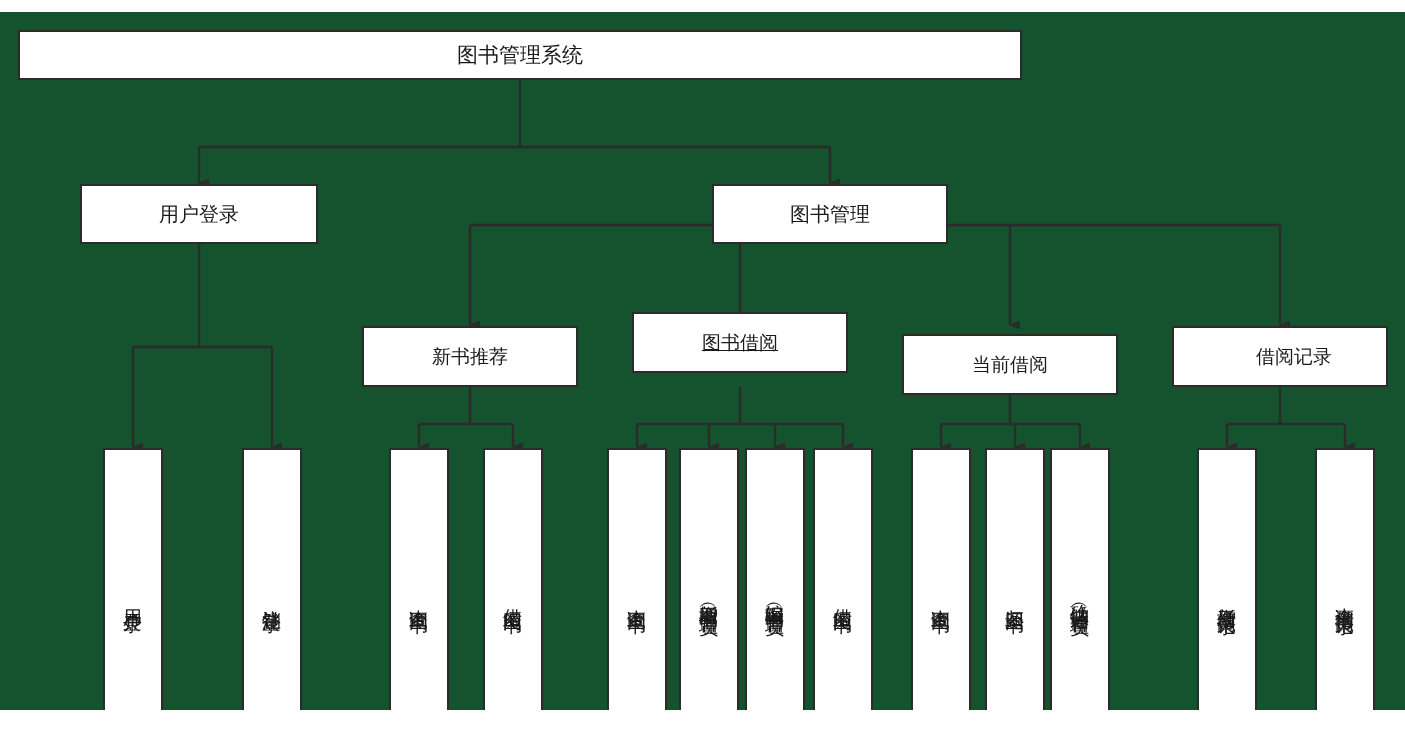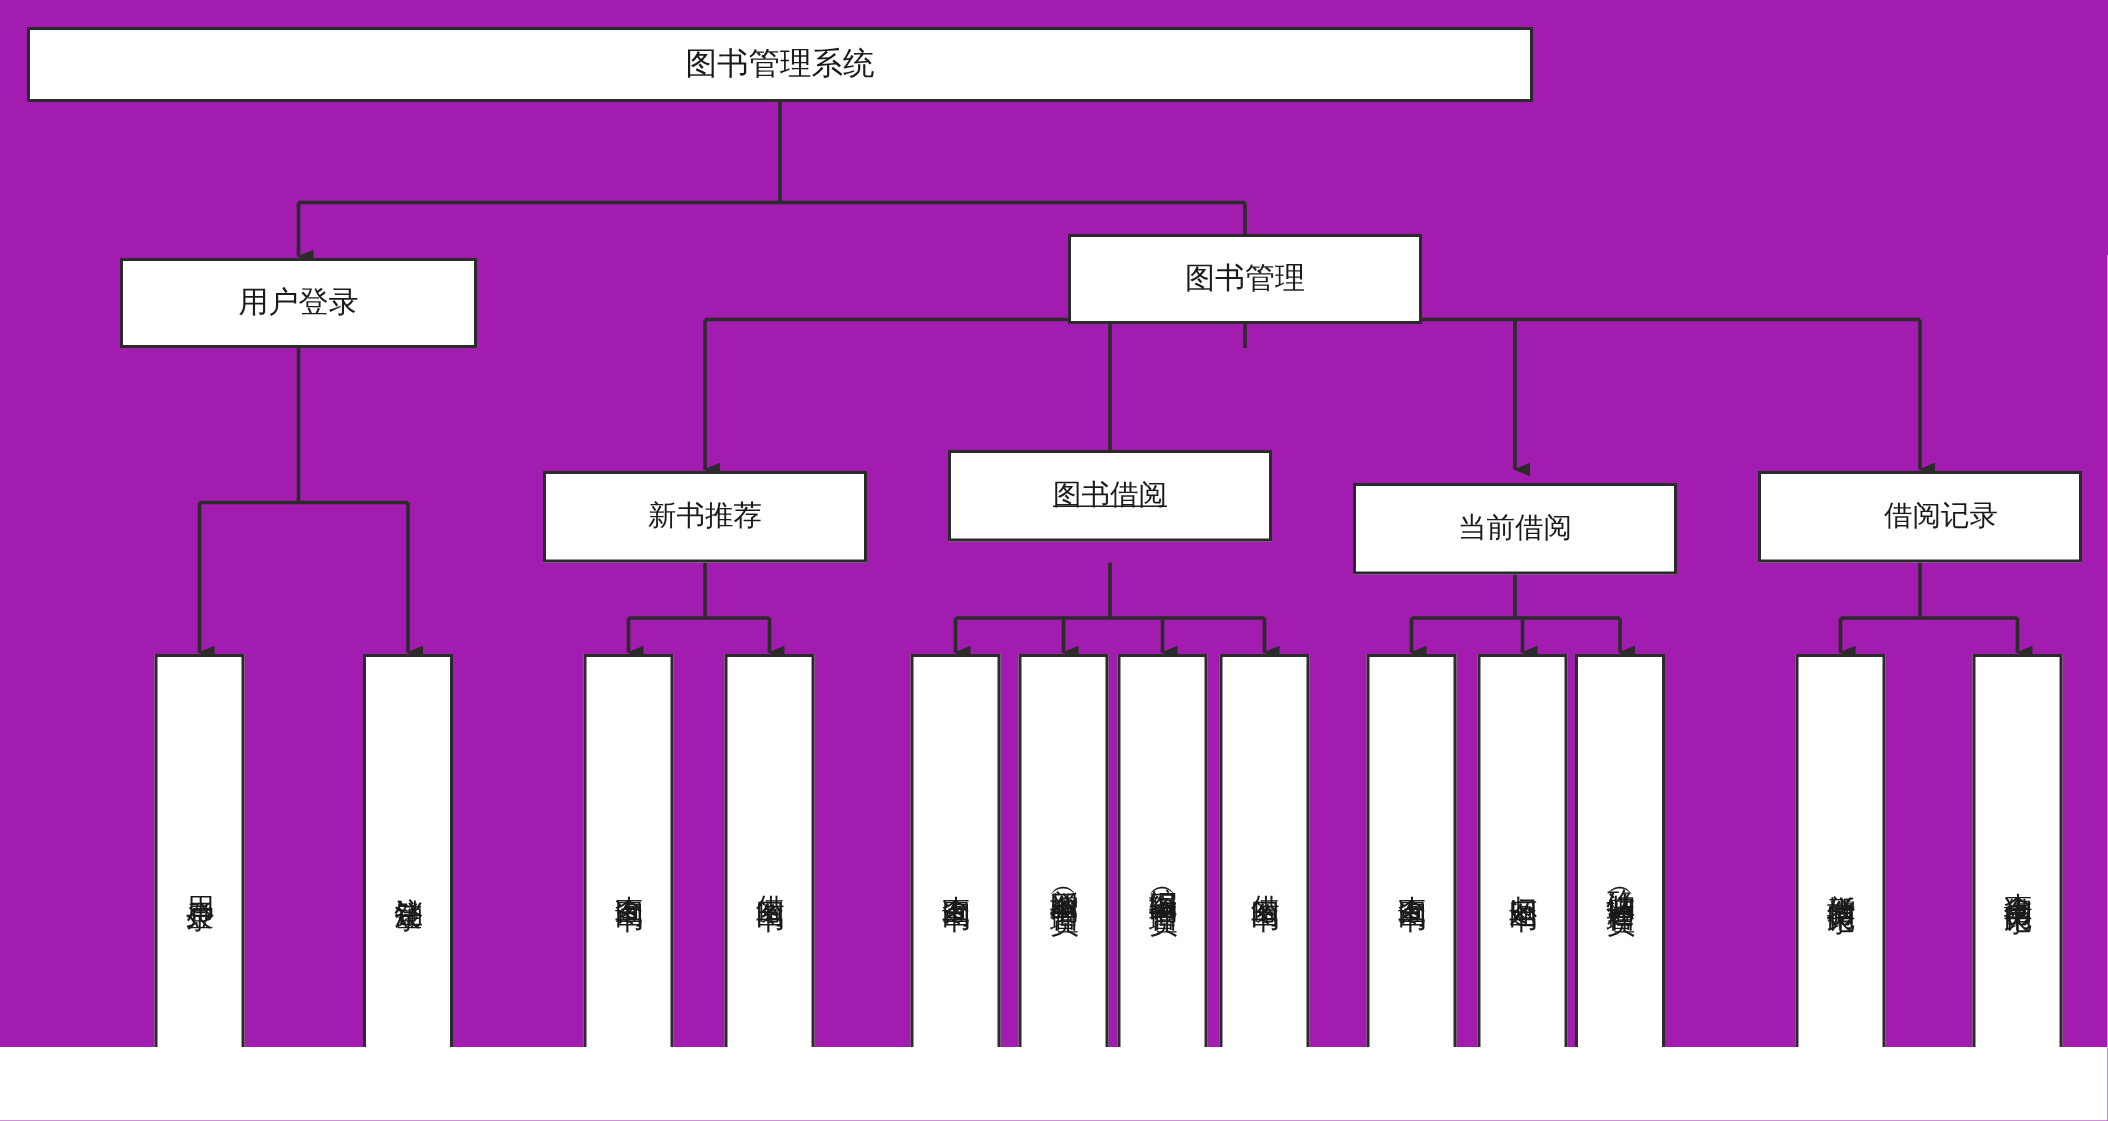--- a/index.html
+++ b/index.html
@@ -4,23 +4,24 @@
 <style>
   html, body {
     margin: 0;
     padding: 0;
     background: #ffffff;
   }
   #canvas {
     position: relative;
     width: 1405px;
     height: 698px;
-    background: #a21caf;
+    background: #14532d;
     font-family: "Liberation Sans", "DejaVu Sans", sans-serif;
     overflow: hidden;
+    margin-top: 12px;
   }
   #connectors {
     position: absolute;
     left: 0;
     top: 0;
     width: 1405px;
     height: 747px;
     pointer-events: none;
   }
   .node {
@@ -121,21 +122,21 @@
       </g>
   </svg>
 
   <div id="nodes-layer">
       <div class="node root" style="left: 18px; top: 18px; width: 1004px; height: 50px;">
         <span class="node-label">图书管理系统</span>
       </div>
       <div class="node level2" style="left: 80px; top: 172px; width: 238px; height: 60px;">
         <span class="node-label">用户登录</span>
       </div>
-      <div class="node level2" style="left: 712px; top: 156px; width: 236px; height: 60px;">
+      <div class="node level2" style="left: 712px; top: 172px; width: 236px; height: 60px;">
         <span class="node-label">图书管理</span>
       </div>
       <div class="node level3" style="left: 362px; top: 314px; width: 216px; height: 61px;">
         <span class="node-label">新书推荐</span>
       </div>
       <div class="node level3" style="left: 632px; top: 300px; width: 216px; height: 61px; text-decoration: underline;">
         <span class="node-label">图书借阅</span>
       </div>
       <div class="node level3" style="left: 902px; top: 322px; width: 216px; height: 61px;">
         <span class="node-label">当前借阅</span>

